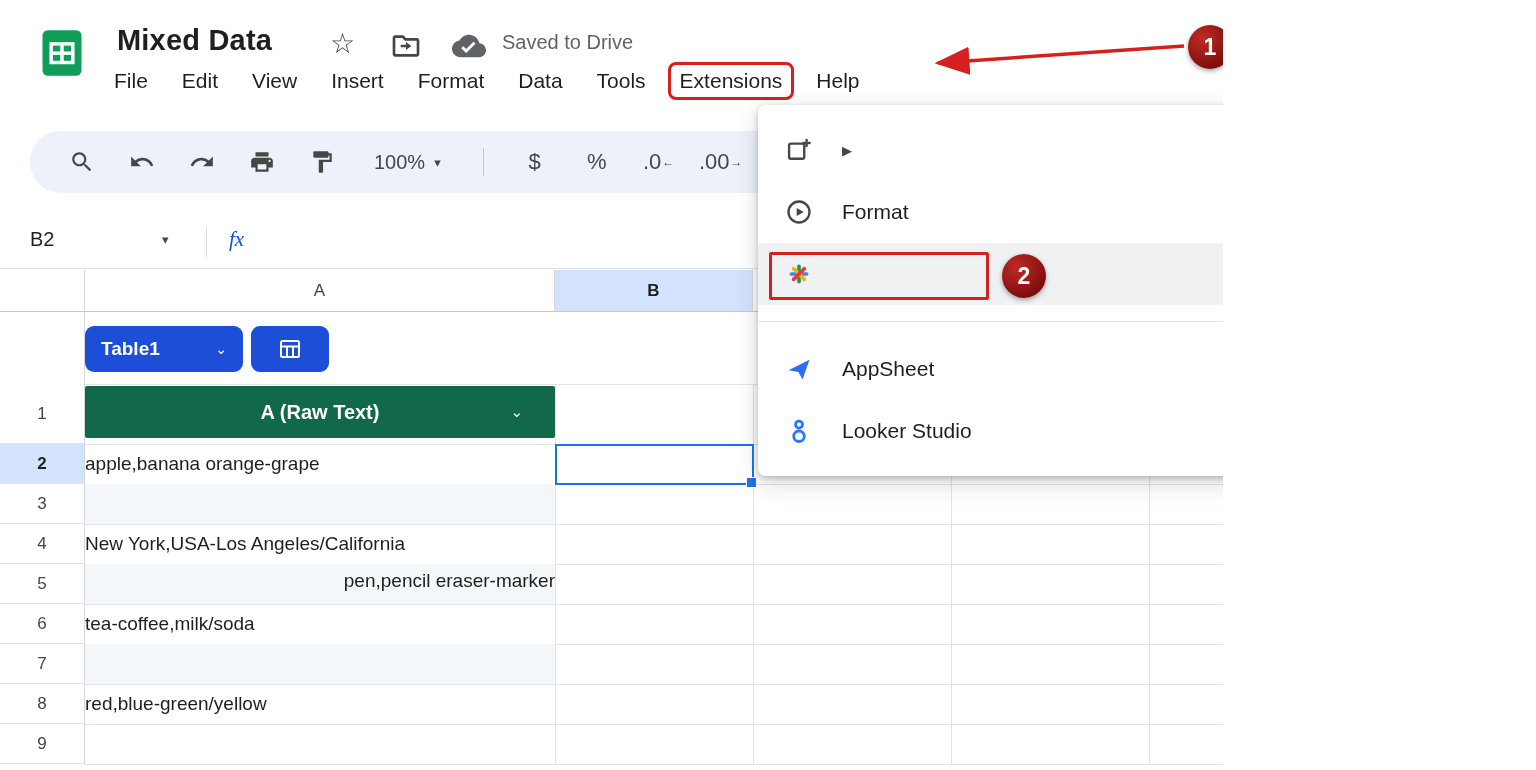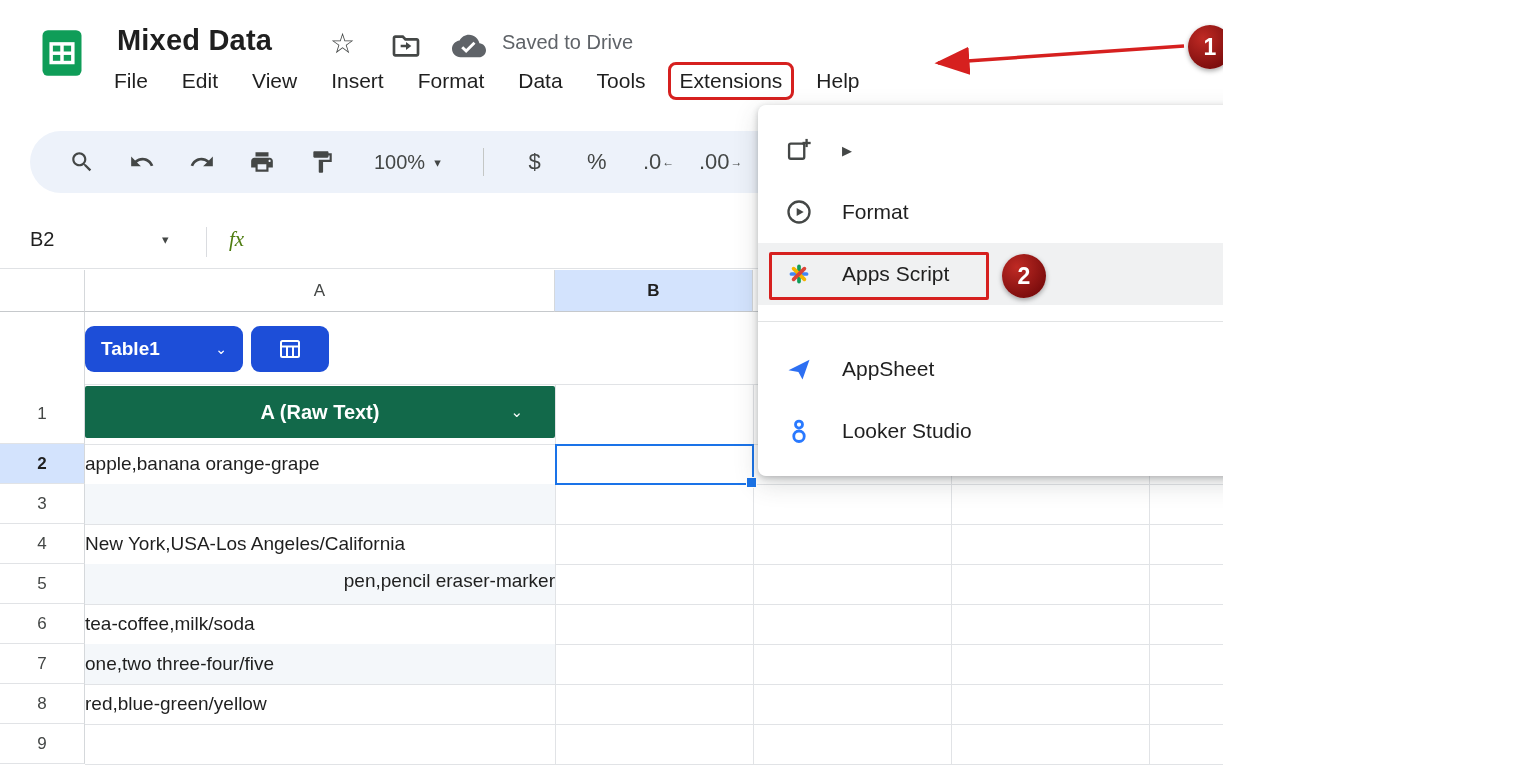--- a/index.html
+++ b/index.html
@@ -33,21 +33,21 @@
   .strike-glyph{font-size:22px;text-decoration:line-through;}
   .textcolor-btn{position:absolute;left:1444px;top:7px;flex-direction:column;}
   .tc-a{font-size:21px;line-height:21px;}
   .tc-bar{width:22px;height:5px;background:#1f1f1f;margin-top:3px;}
 
   
   .fbar{position:absolute;left:0;top:216px;width:100%;height:52px;border-bottom:1px solid #e0e2e5;background:#fff;}
   .cellref{position:absolute;left:30px;top:12px;font-size:20px;color:#1f1f1f;}
   .cellref-caret{position:absolute;left:162px;top:16px;font-size:13px;color:#444746;}
   .fdiv{position:absolute;left:206px;top:11px;width:1px;height:30px;background:#dadce0;}
-  .fx-label{position:absolute;left:229px;top:11px;font-size:21px;font-style:italic;color:#4d7c0f;
+  .fx-label{position:absolute;left:229px;top:11px;font-size:21px;font-style:italic;color:#1d4ed8;
             font-family:"Liberation Serif",serif;}
 
   
   .grid{position:absolute;left:0;top:270px;width:1536px;height:500px;background:#fff;}
   .colhead{position:absolute;top:0;height:42px;line-height:42px;text-align:center;font-size:17px;color:#444746;
            background:#fff;border-right:1px solid #d5d8db;border-bottom:1px solid #c6c9cc;box-sizing:border-box;}
   .ch-corner{left:0;width:85px;}
   .ch-a{left:85px;width:470px;}
   .ch-b{left:555px;width:198px;background:#d3e3fd;font-weight:700;color:#1f1f1f;}
   .ch-c{left:753px;width:198px;}
@@ -264,21 +264,20 @@
 
     <div class="table-header">
       <span>A (Raw Text)</span>
       <span class="th-chevron">⌄</span>
     </div>
 
     <div class="acell ac-2">apple,banana orange-grape</div>
     <div class="acell ac-4">New York,USA-Los Angeles/California</div>
     <div class="acell ac-5">pen,pencil eraser-marker</div>
     <div class="acell ac-6">tea-coffee,milk/soda</div>
-    <div class="acell ac-7">one,two three-four/five</div>
     <div class="acell ac-8">red,blue-green/yellow</div>
 
     <div class="sel">
       <div class="sel-handle"></div>
     </div>
   </div>
 
   <div class="popup">
     <div class="pitem">
       <span class="picon">
@@ -302,21 +301,20 @@
     </div>
     <div class="pitem hl">
       <span class="picon">
         <svg viewBox="0 0 24 24" width="26" height="26" stroke-linecap="round" fill="none">
           <line x1="5" y1="12" x2="19" y2="12" stroke="#4285f4" stroke-width="3.4"></line>
           <line x1="12" y1="5" x2="12" y2="19" stroke="#0f9d58" stroke-width="3.4"></line>
           <line x1="7" y1="7" x2="17" y2="17" stroke="#f4b400" stroke-width="3.4"></line>
           <line x1="7" y1="17" x2="17" y2="7" stroke="#db4437" stroke-width="3.4"></line>
         </svg>
       </span>
-      <span class="plabel">Apps Script</span>
     </div>
     <div class="psep"></div>
     <div class="pitem">
       <span class="picon">
         <svg viewBox="0 0 24 24" width="28" height="28">
           <path d="M3 13L21 4l-6 17-3.5-6.5z" fill="#2d6ff2"></path>
         </svg>
       </span>
       <span class="plabel">AppSheet</span>
       <span class="parrow">▶</span>

